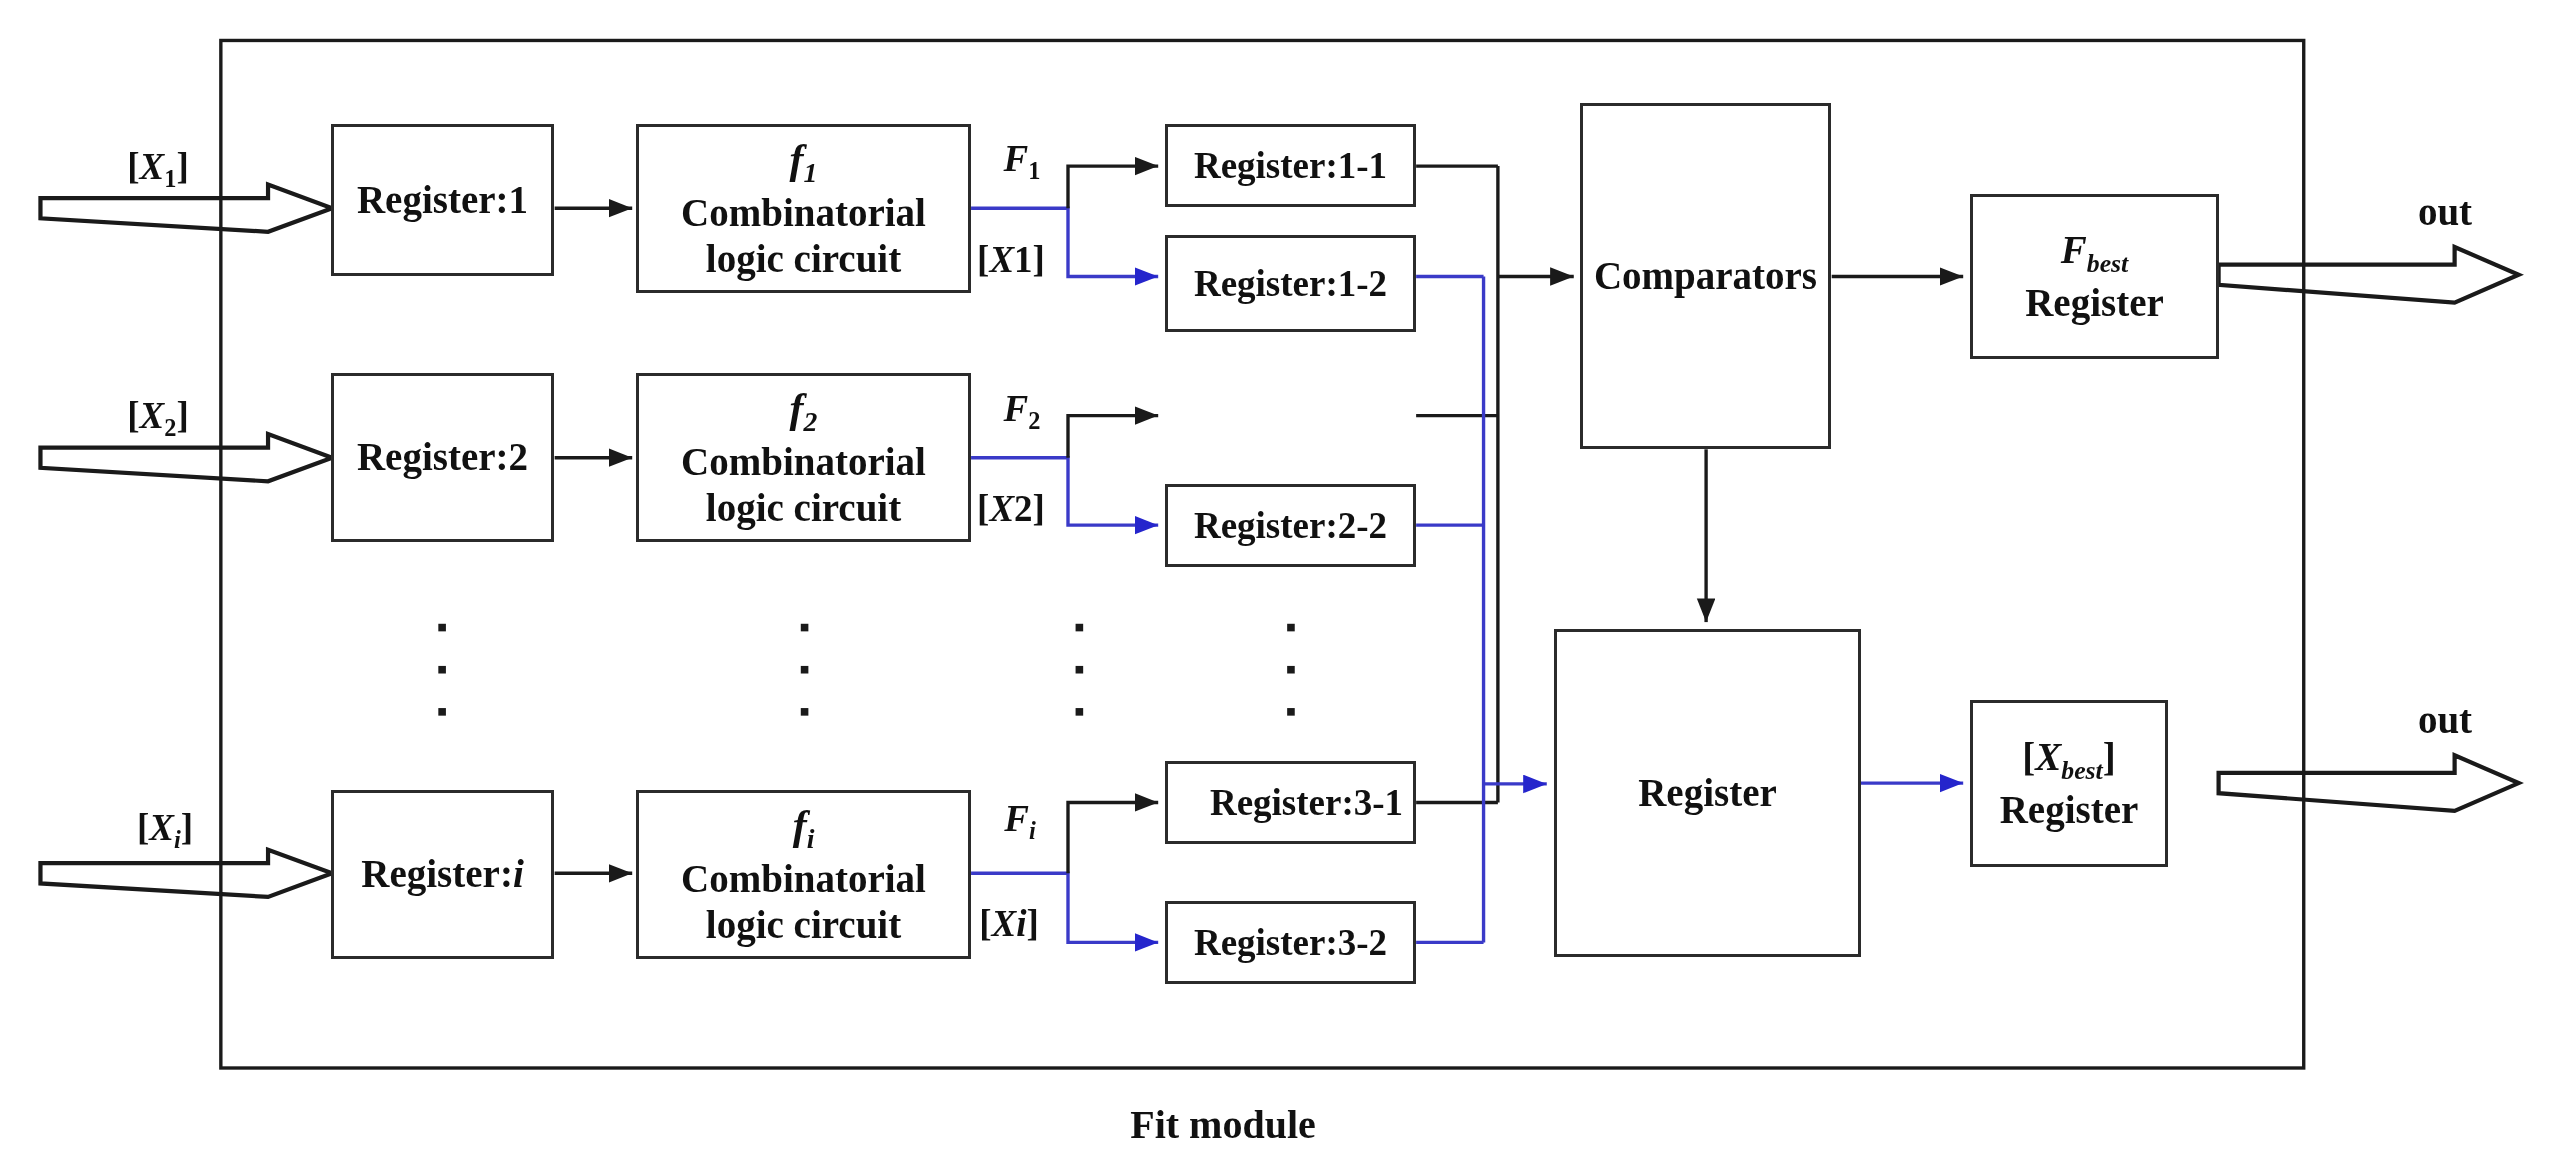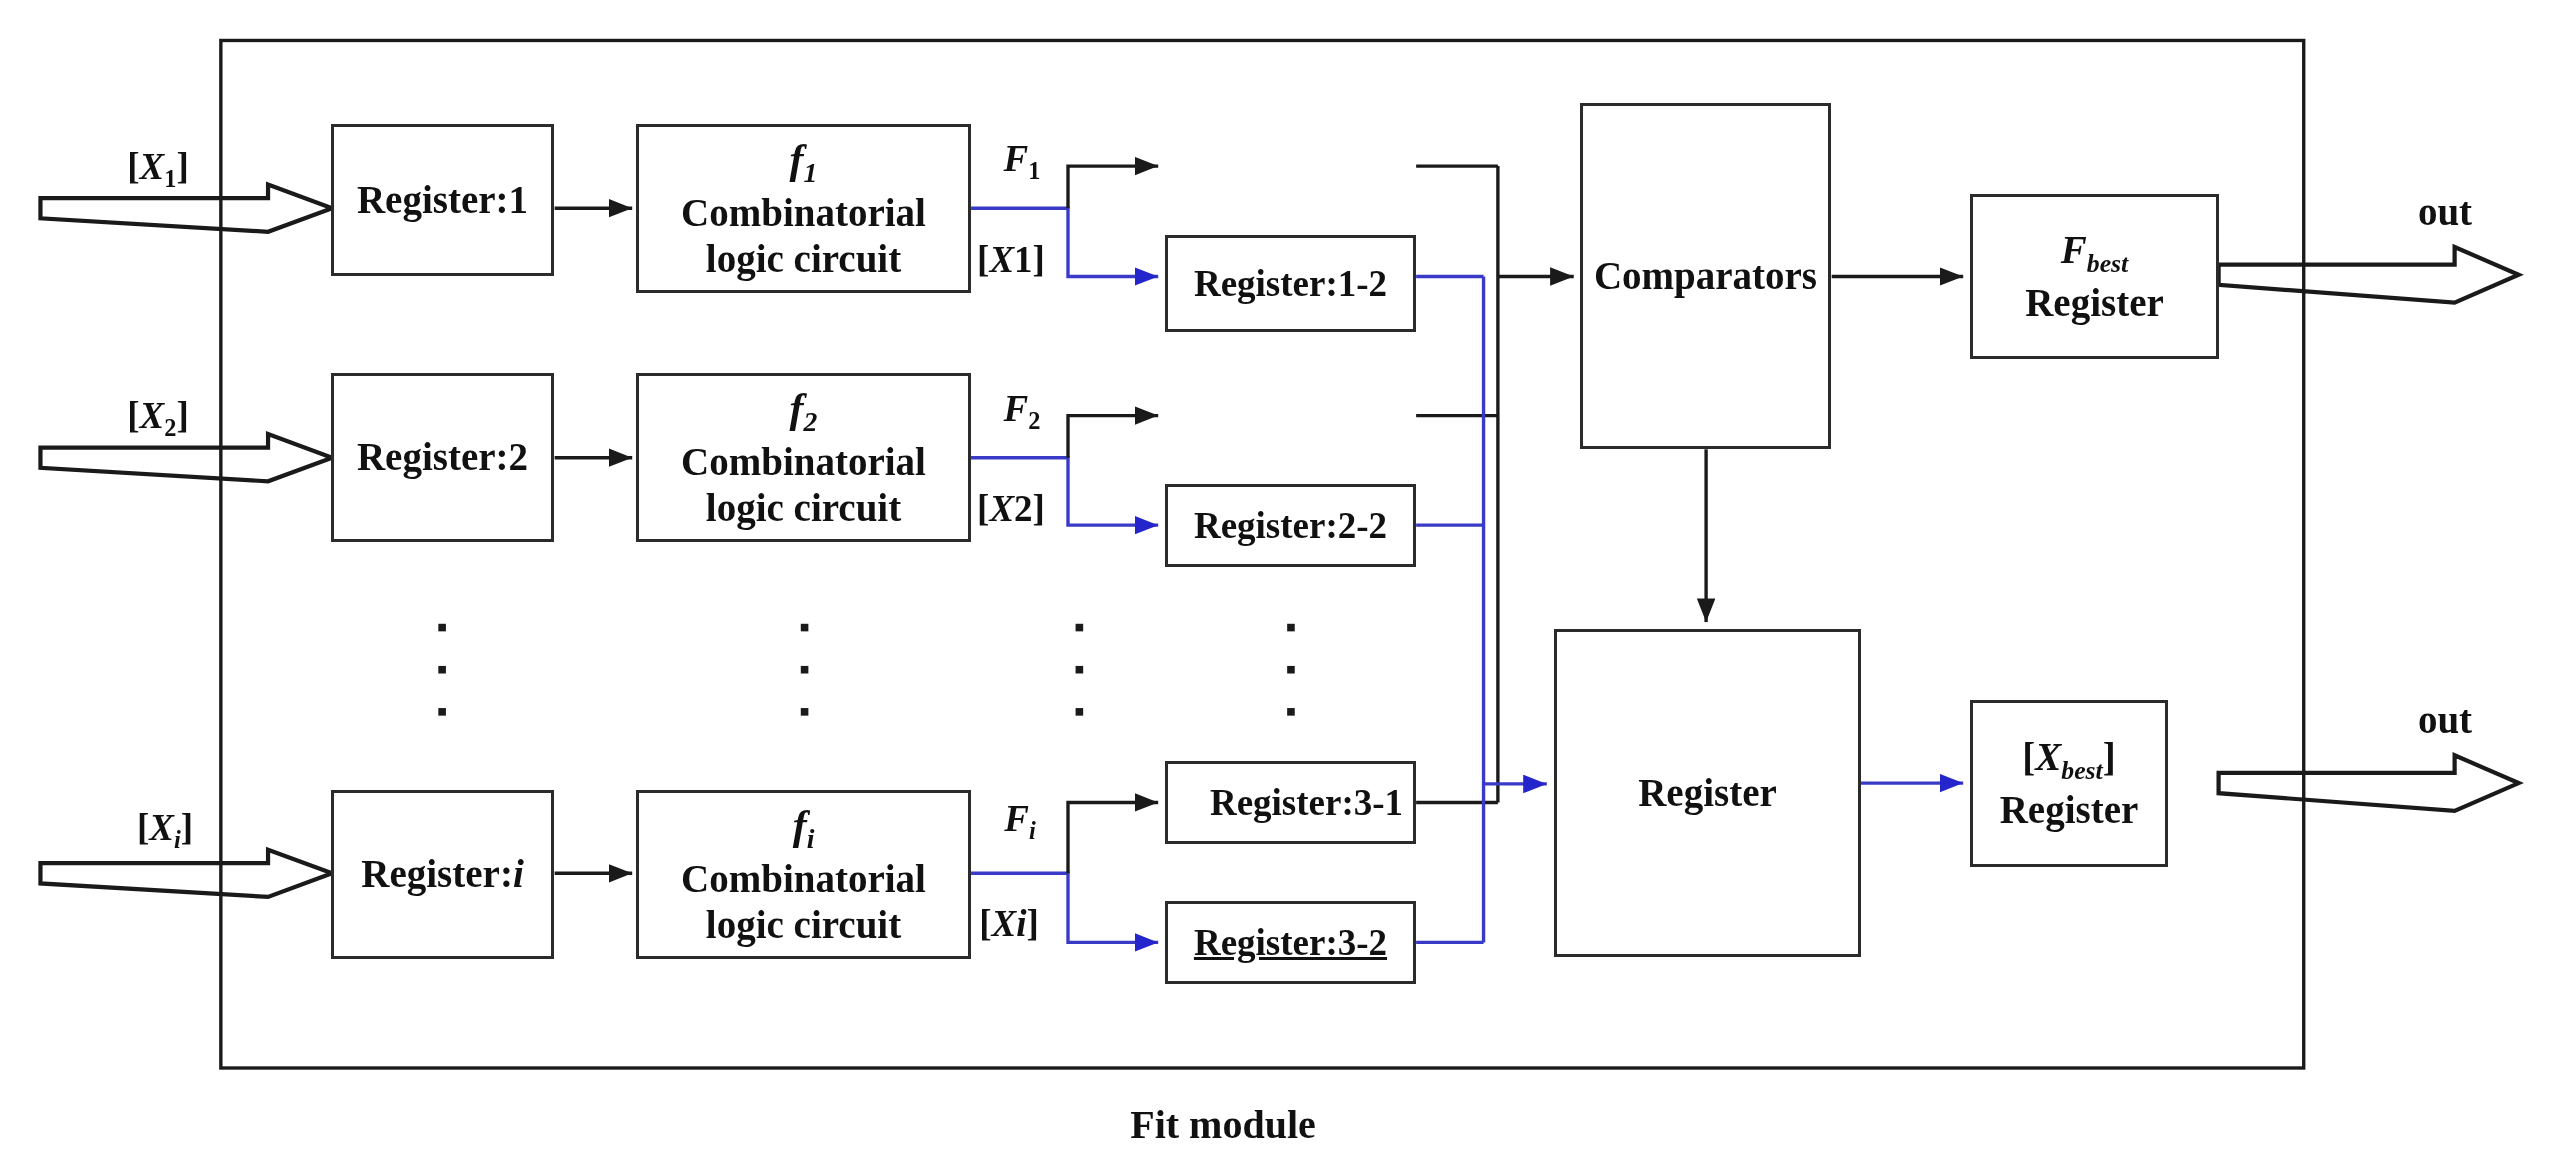--- a/index.html
+++ b/index.html
@@ -98,20 +98,23 @@
   <div class="box" style="left:331px;top:124px;width:223px;height:152px;">
       <span><span>Register:</span><span>1</span></span>
     </div>
   <div class="box col" style="left:636px;top:124px;width:335px;height:169px;">
     <span class="f-line"><span>f</span><sub>1</sub></span>
     <span>Combinatorial</span>
     <span>logic circuit</span>
   </div>
   <div class="lbl" style="left:1022px;top:161px;"><i>F</i><sub>1</sub></div>
   <div class="lbl" style="left:1011px;top:259px;"><span>[</span><i>X</i><span>1</span><span>]</span></div>
+  <div class="box small" style="left:1165px;top:124px;width:251px;height:83px;">
+      <span>Register:1-1</span>
+    </div>
   <div class="box small" style="left:1165px;top:235px;width:251px;height:97px;align-items:center;">
       <span>Register:1-2</span>
     </div>
 
   <div class="lbl" style="left:158px;top:418px;"><span>[</span><i>X</i><sub>2</sub><span>]</span></div>
   <div class="box" style="left:331px;top:373px;width:223px;height:169px;">
       <span><span>Register:</span><span>2</span></span>
     </div>
   <div class="box col" style="left:636px;top:373px;width:335px;height:169px;">
     <span class="f-line"><span>f</span><sub>2</sub></span>
@@ -131,21 +134,21 @@
   <div class="box col" style="left:636px;top:790px;width:335px;height:169px;">
     <span class="f-line"><span>f</span><sub class="it">i</sub></span>
     <span>Combinatorial</span>
     <span>logic circuit</span>
   </div>
   <div class="lbl" style="left:1020px;top:821px;"><i>F</i><sub class="it">i</sub></div>
   <div class="lbl" style="left:1009px;top:923px;"><span>[</span><i>X</i><span class="it">i</span><span>]</span></div>
   <div class="box small" style="left:1165px;top:761px;width:251px;height:83px;padding-left:32px;">
       <span>Register:3-1</span>
     </div>
-  <div class="box small" style="left:1165px;top:901px;width:251px;height:83px;text-decoration:underline;">
+  <div class="box small" style="left:1165px;top:901px;width:251px;height:83px;">
       <span>Register:3-2</span>
     </div>
 
   <div class="box" style="left:1580px;top:103px;width:251px;height:346px;">
       <span>Comparators</span>
     </div>
   <div class="box" style="left:1554px;top:629px;width:307px;height:328px;">
       <span>Register</span>
     </div>
 

